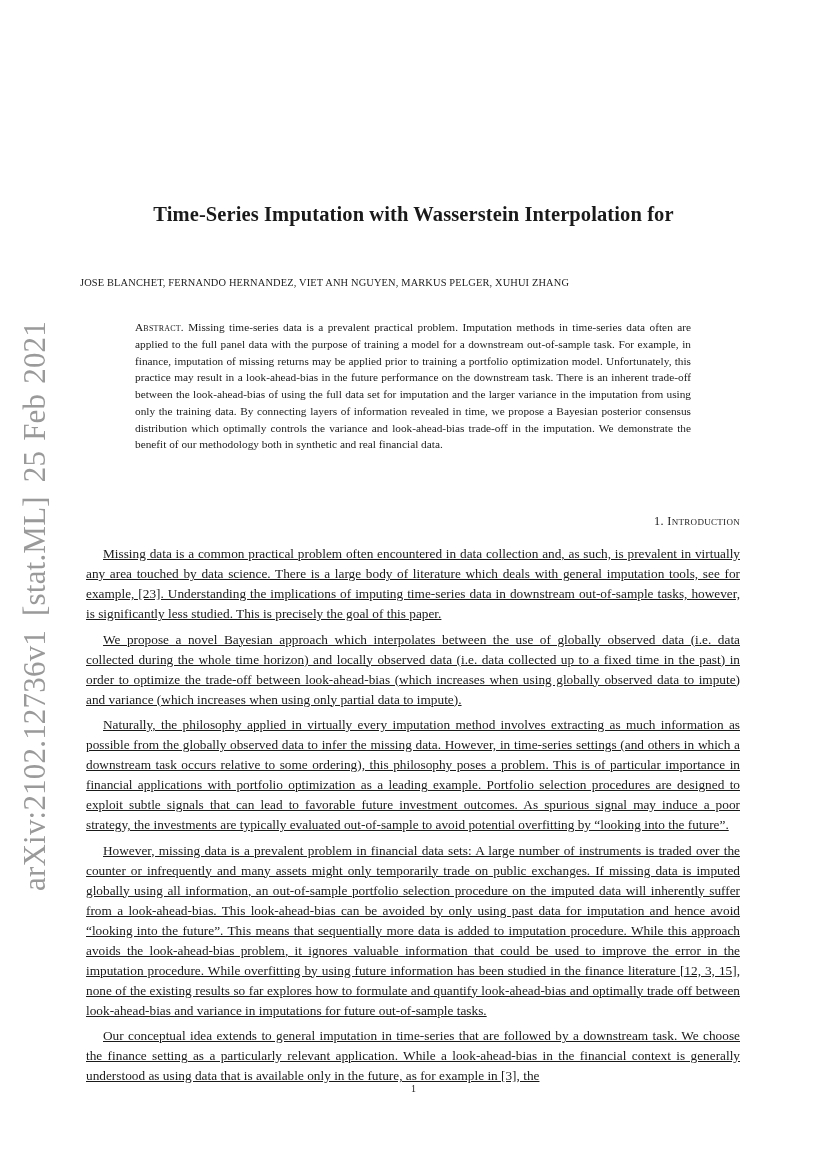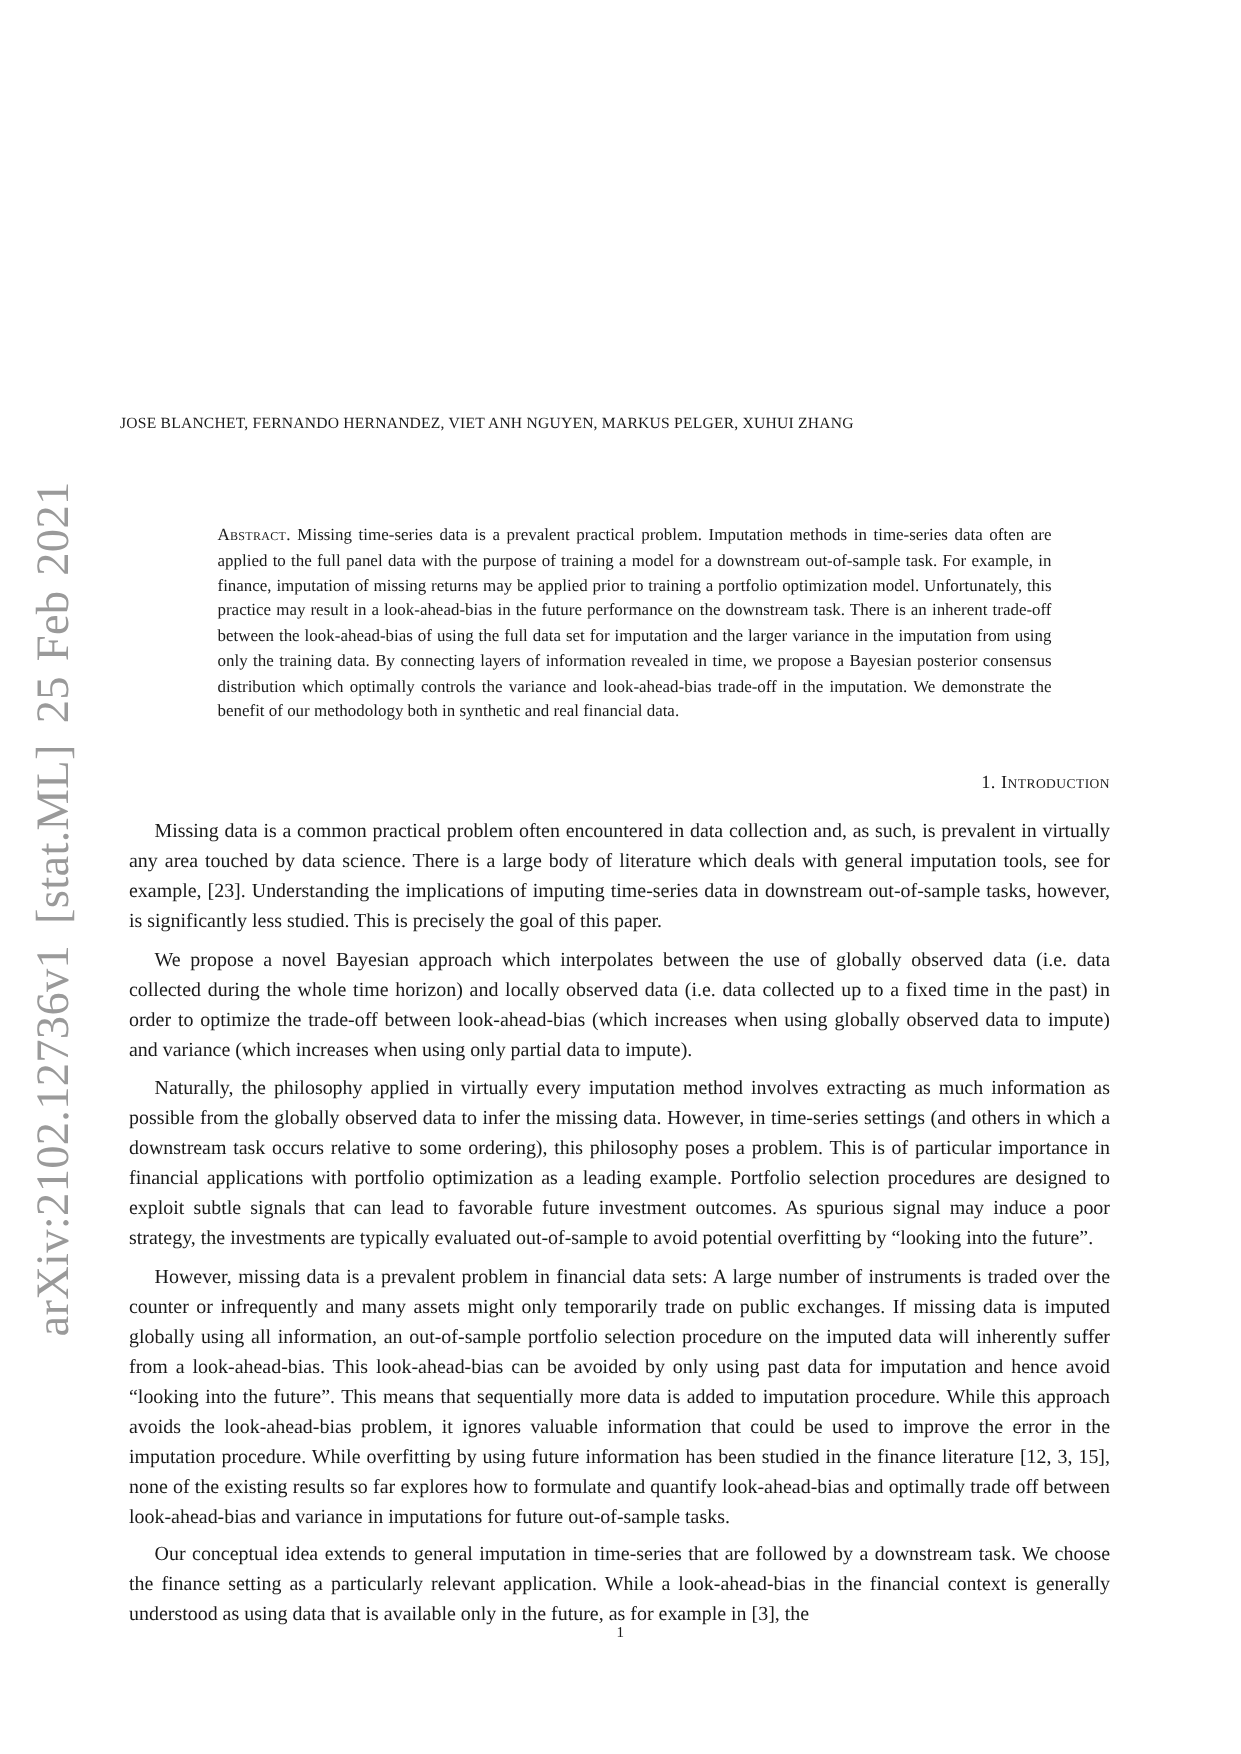--- a/index.html
+++ b/index.html
@@ -43,28 +43,27 @@
       position: absolute;
       left: 80px;
       width: 667px;
       top: 277px;
       text-align: left;
       font-size: 10.4px;
       letter-spacing: 0.15px;
     }
     .abstract {
       position: absolute;
-      left: 145px;
+      left: 135px;
       width: 556px;
       top: 319px;
       font-size: 11.3px;
       line-height: 16.75px;
       text-align: justify;
       text-align-last: left;
-      margin-top: 30px;
     }
     .abstract .label {
       font-variant: small-caps;
       letter-spacing: 0.2px;
     }
     .section-heading {
       position: absolute;
       left: 86px;
       width: 654px;
       top: 514px;
@@ -74,20 +73,21 @@
       letter-spacing: 0.3px;
     }
     .body {
       position: absolute;
       left: 86px;
       width: 654px;
       top: 544px;
       font-size: 13.3px;
       line-height: 20px;
       text-align: justify;
+      text-decoration: underline;
     }
     .body p {
       margin: 0 0 5.5px 0;
       text-indent: 17px;
     }
     .page-number {
       position: absolute;
       left: 0;
       width: 827px;
       top: 1083px;
@@ -96,20 +96,21 @@
     }
   </style>
 </head>
 <body>
 
 <div class="watermark">
   <span>arXiv:2102.12736v1</span><span class="gap"></span><span>[stat.ML]</span><span class="gap"></span><span>25 Feb 2021</span>
 </div>
 
 <div class="title">
+  <div>Time-Series Imputation with Wasserstein Interpolation for</div>
 </div>
 
 <div class="authors">JOSE BLANCHET, FERNANDO HERNANDEZ, VIET ANH NGUYEN, MARKUS PELGER, XUHUI ZHANG</div>
 
 <div class="abstract">
   <span class="label">Abstract.</span>
   <span>Missing time-series data is a prevalent practical problem. Imputation methods in time-series data often are applied to the full panel data with the purpose of training a model for a downstream out-of-sample task. For example, in finance, imputation of missing returns may be applied prior to training a portfolio optimization model. Unfortunately, this practice may result in a look-ahead-bias in the future performance on the downstream task. There is an inherent trade-off between the look-ahead-bias of using the full data set for imputation and the larger variance in the imputation from using only the training data. By connecting layers of information revealed in time, we propose a Bayesian posterior consensus distribution which optimally controls the variance and look-ahead-bias trade-off in the imputation. We demonstrate the benefit of our methodology both in synthetic and real financial data.</span>
 </div>
 
 <div class="section-heading">1. Introduction</div>

